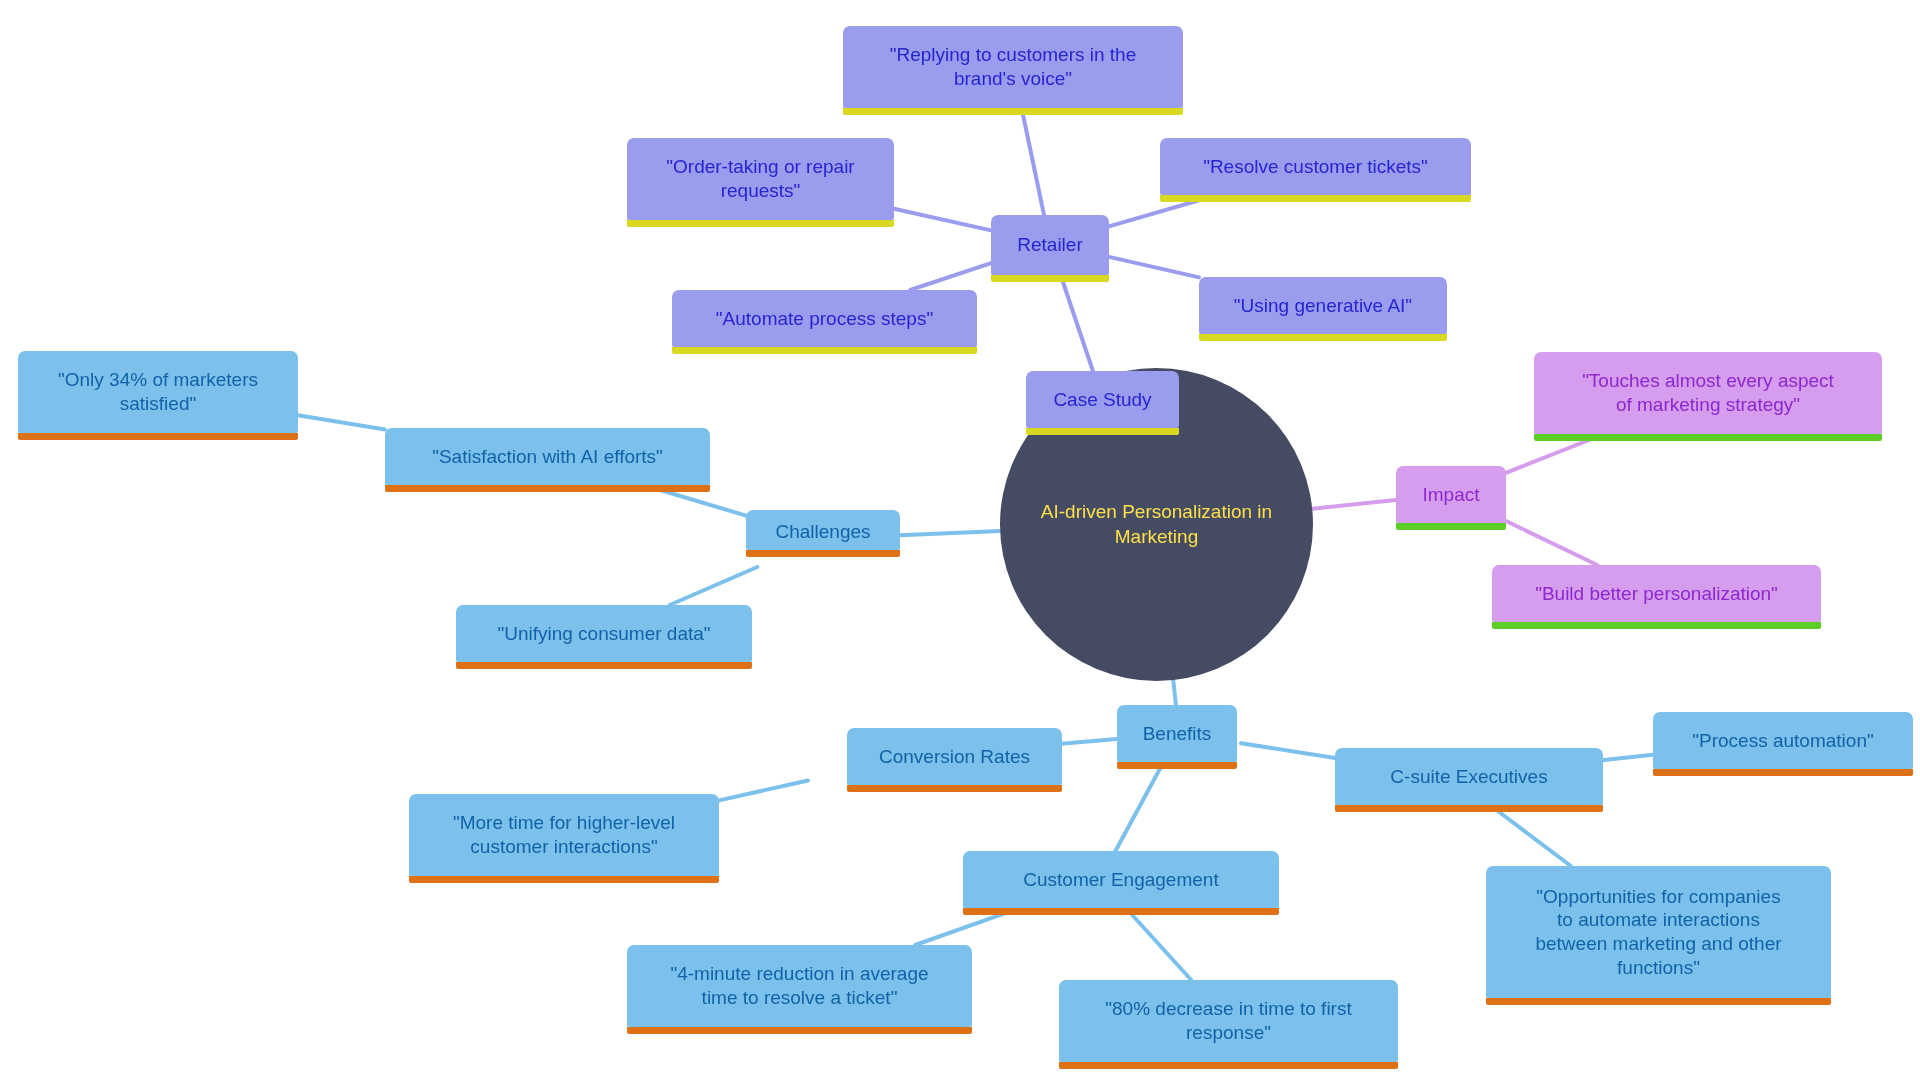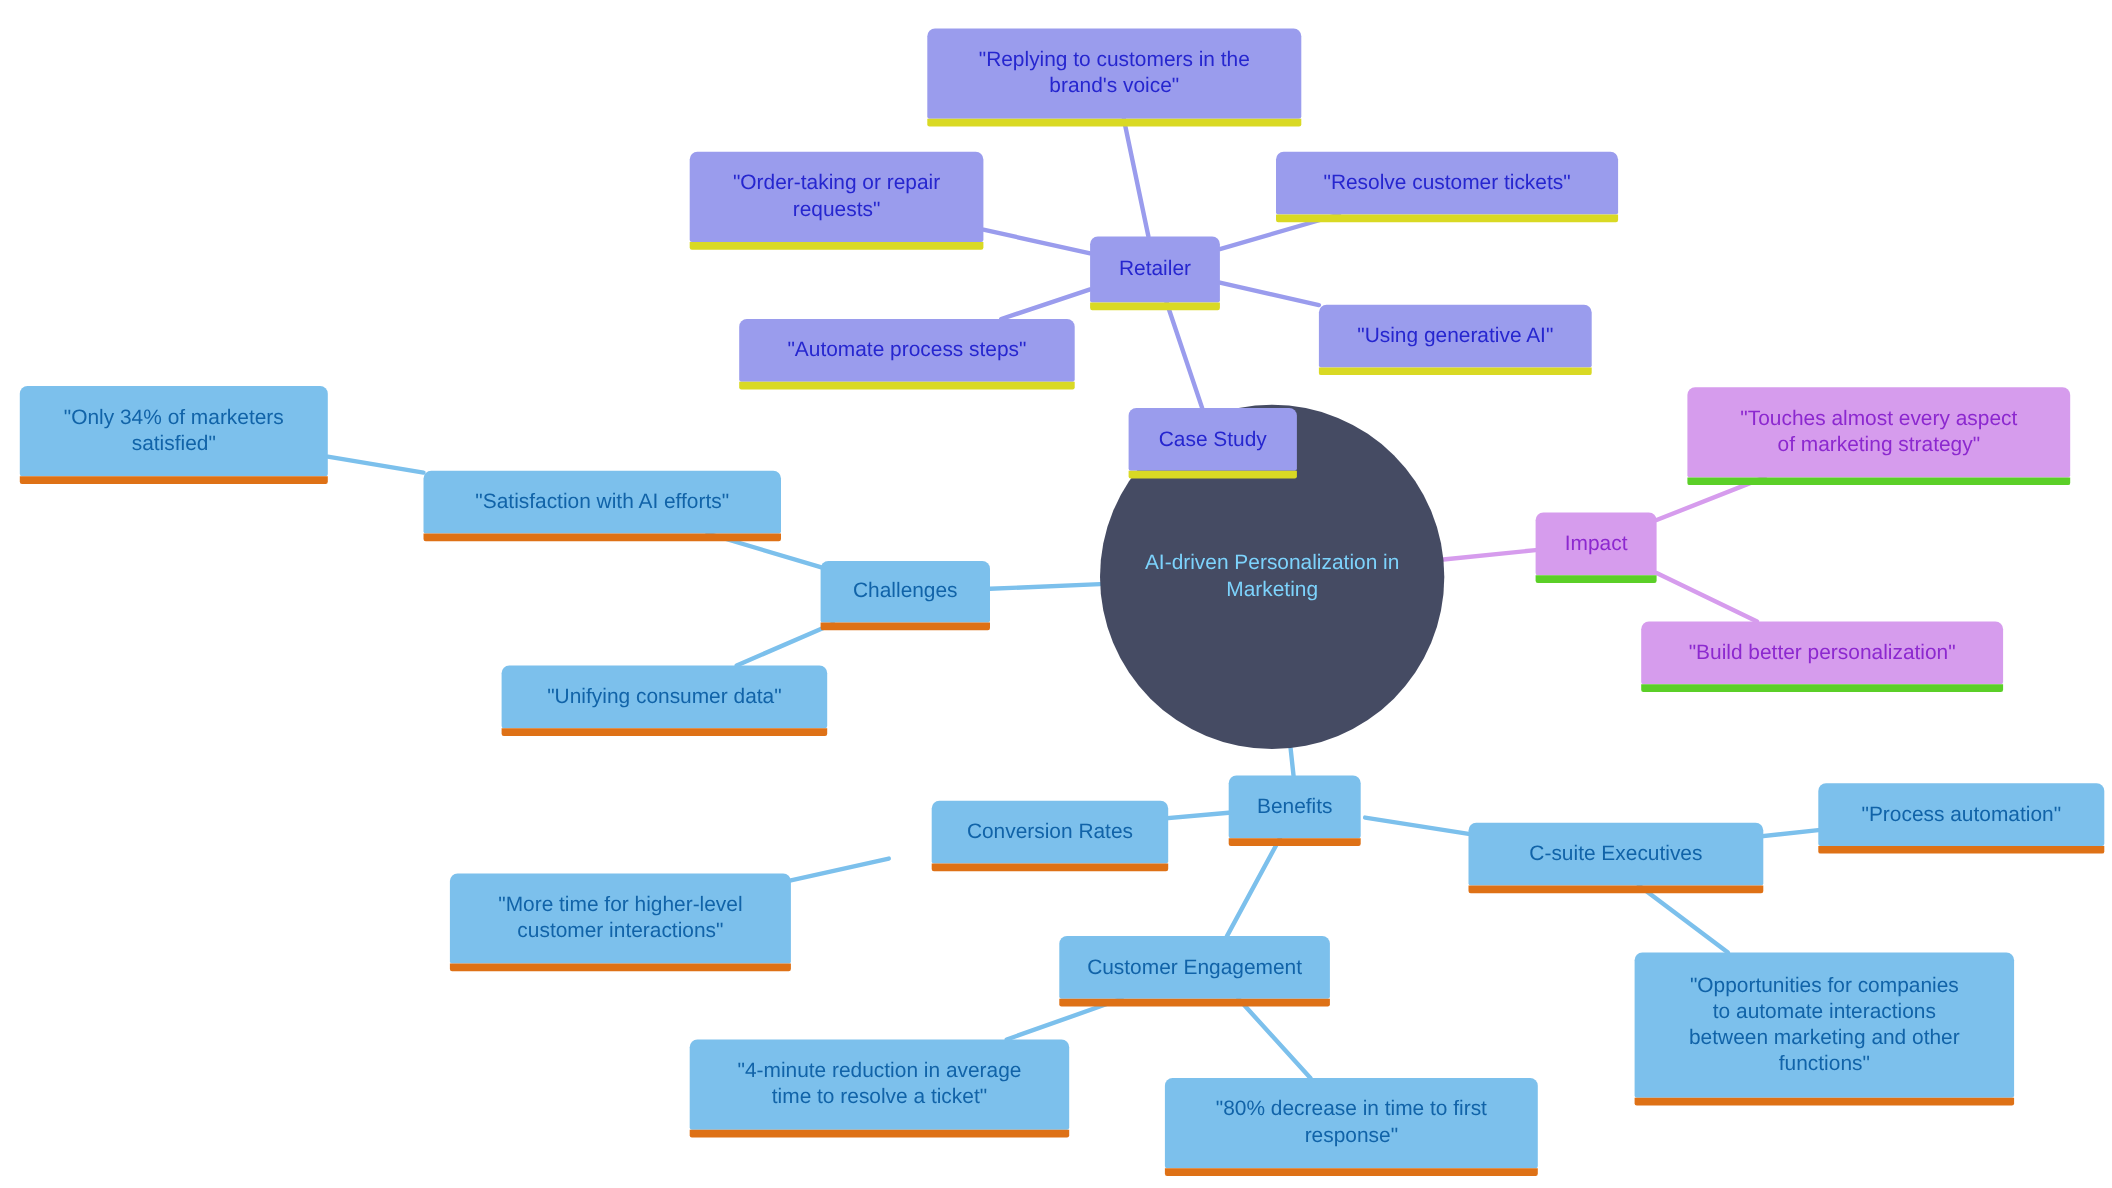--- a/index.html
+++ b/index.html
@@ -88,45 +88,45 @@
       <line x1="1117" y1="738.9117647058823" x2="1023" y2="747.1166982922201" stroke="#7cc0ec" stroke-width="4" stroke-linecap="round"></line>
       <line x1="808" y1="780.5078236130868" x2="719" y2="800.3840682788051" stroke="#7cc0ec" stroke-width="4" stroke-linecap="round"></line>
       <line x1="1163.5787671232877" y1="762" x2="1115.4212328767123" y2="851" stroke="#7cc0ec" stroke-width="4" stroke-linecap="round"></line>
       <line x1="1019.5845070422536" y1="908" x2="915.1854460093897" y2="945" stroke="#7cc0ec" stroke-width="4" stroke-linecap="round"></line>
       <line x1="1125.881625441696" y1="908" x2="1191.2667844522969" y2="980" stroke="#7cc0ec" stroke-width="4" stroke-linecap="round"></line>
       <line x1="1241" y1="743.2655677655678" x2="1335" y2="758.0714285714286" stroke="#7cc0ec" stroke-width="4" stroke-linecap="round"></line>
       <line x1="1569" y1="763.7749244712991" x2="1653" y2="754.6389728096676" stroke="#7cc0ec" stroke-width="4" stroke-linecap="round"></line>
       <line x1="1489.8472668810289" y1="805" x2="1570.853697749196" y2="866" stroke="#7cc0ec" stroke-width="4" stroke-linecap="round"></line>
     </svg>
   <div id="nodes-layer">
-      <div class="root" style="left: 1000px; top: 368px; width: 313px; height: 313px; background: rgb(69, 75, 99); color: #7dd3fc; font-size: 19px;"><span>AI-driven Personalization in
+      <div class="root" style="left: 1000px; top: 368px; width: 313px; height: 313px; background: rgb(69, 75, 99); color: #fde047; font-size: 19px;"><span>AI-driven Personalization in
 Marketing</span></div>
       <div class="node theme-purple" style="left: 1026px; top: 371px; width: 153px; height: 57px; font-size: 19px;"><span>Case Study</span><span class="underline"></span></div>
       <div class="node theme-purple" style="left: 991px; top: 215px; width: 118px; height: 60px; font-size: 19px;"><span>Retailer</span><span class="underline"></span></div>
       <div class="node theme-purple" style="left: 843px; top: 26px; width: 340px; height: 82px; font-size: 19px;"><span>"Replying to customers in the
 brand's voice"</span><span class="underline"></span></div>
       <div class="node theme-purple" style="left: 627px; top: 138px; width: 267px; height: 82px; font-size: 19px;"><span>"Order-taking or repair
 requests"</span><span class="underline"></span></div>
       <div class="node theme-purple" style="left: 672px; top: 290px; width: 305px; height: 57px; font-size: 19px;"><span>"Automate process steps"</span><span class="underline"></span></div>
       <div class="node theme-purple" style="left: 1160px; top: 138px; width: 311px; height: 57px; font-size: 19px;"><span>"Resolve customer tickets"</span><span class="underline"></span></div>
       <div class="node theme-purple" style="left: 1199px; top: 277px; width: 248px; height: 57px; font-size: 19px;"><span>"Using generative AI"</span><span class="underline"></span></div>
-      <div class="node theme-blue" style="left: 746px; top: 510px; width: 154px; height: 56px; font-size: 19px;"><span>Challenges</span><span class="underline"></span></div>
+      <div class="node theme-blue" style="left: 746px; top: 510px; width: 154px; height: 40px; font-size: 19px; align-items: flex-end;"><span>Challenges</span><span class="underline"></span></div>
       <div class="node theme-blue" style="left: 385px; top: 428px; width: 325px; height: 57px; font-size: 19px;"><span>"Satisfaction with AI efforts"</span><span class="underline"></span></div>
       <div class="node theme-blue" style="left: 18px; top: 351px; width: 280px; height: 82px; font-size: 19px;"><span>"Only 34% of marketers
 satisfied"</span><span class="underline"></span></div>
       <div class="node theme-blue" style="left: 456px; top: 605px; width: 296px; height: 57px; font-size: 19px;"><span>"Unifying consumer data"</span><span class="underline"></span></div>
       <div class="node theme-violet" style="left: 1396px; top: 466px; width: 110px; height: 57px; font-size: 19px;"><span>Impact</span><span class="underline"></span></div>
       <div class="node theme-violet" style="left: 1534px; top: 352px; width: 348px; height: 82px; font-size: 19px;"><span>"Touches almost every aspect
 of marketing strategy"</span><span class="underline"></span></div>
       <div class="node theme-violet" style="left: 1492px; top: 565px; width: 329px; height: 57px; font-size: 19px;"><span>"Build better personalization"</span><span class="underline"></span></div>
       <div class="node theme-blue" style="left: 1117px; top: 705px; width: 120px; height: 57px; font-size: 19px;"><span>Benefits</span><span class="underline"></span></div>
       <div class="node theme-blue" style="left: 808px; top: 728px; width: 215px; height: 57px; font-size: 19px; margin-left: 39px;"><span>Conversion Rates</span><span class="underline"></span></div>
       <div class="node theme-blue" style="left: 409px; top: 794px; width: 310px; height: 82px; font-size: 19px;"><span>"More time for higher-level
 customer interactions"</span><span class="underline"></span></div>
-      <div class="node theme-blue" style="left: 963px; top: 851px; width: 246px; height: 57px; font-size: 19px;"><span>Customer Engagement</span><span class="underline"></span></div>
+      <div class="node theme-blue" style="left: 963px; top: 851px; width: 316px; height: 57px; font-size: 19px;"><span>Customer Engagement</span><span class="underline"></span></div>
       <div class="node theme-blue" style="left: 627px; top: 945px; width: 345px; height: 82px; font-size: 19px;"><span>"4-minute reduction in average
 time to resolve a ticket"</span><span class="underline"></span></div>
       <div class="node theme-blue" style="left: 1059px; top: 980px; width: 339px; height: 82px; font-size: 19px;"><span>"80% decrease in time to first
 response"</span><span class="underline"></span></div>
       <div class="node theme-blue" style="left: 1335px; top: 748px; width: 268px; height: 57px; font-size: 19px;"><span>C-suite Executives</span><span class="underline"></span></div>
       <div class="node theme-blue" style="left: 1653px; top: 712px; width: 260px; height: 57px; font-size: 19px;"><span>"Process automation"</span><span class="underline"></span></div>
       <div class="node theme-blue" style="left: 1486px; top: 866px; width: 345px; height: 132px; font-size: 19px;"><span>"Opportunities for companies
 to automate interactions
 between marketing and other
 functions"</span><span class="underline"></span></div>

